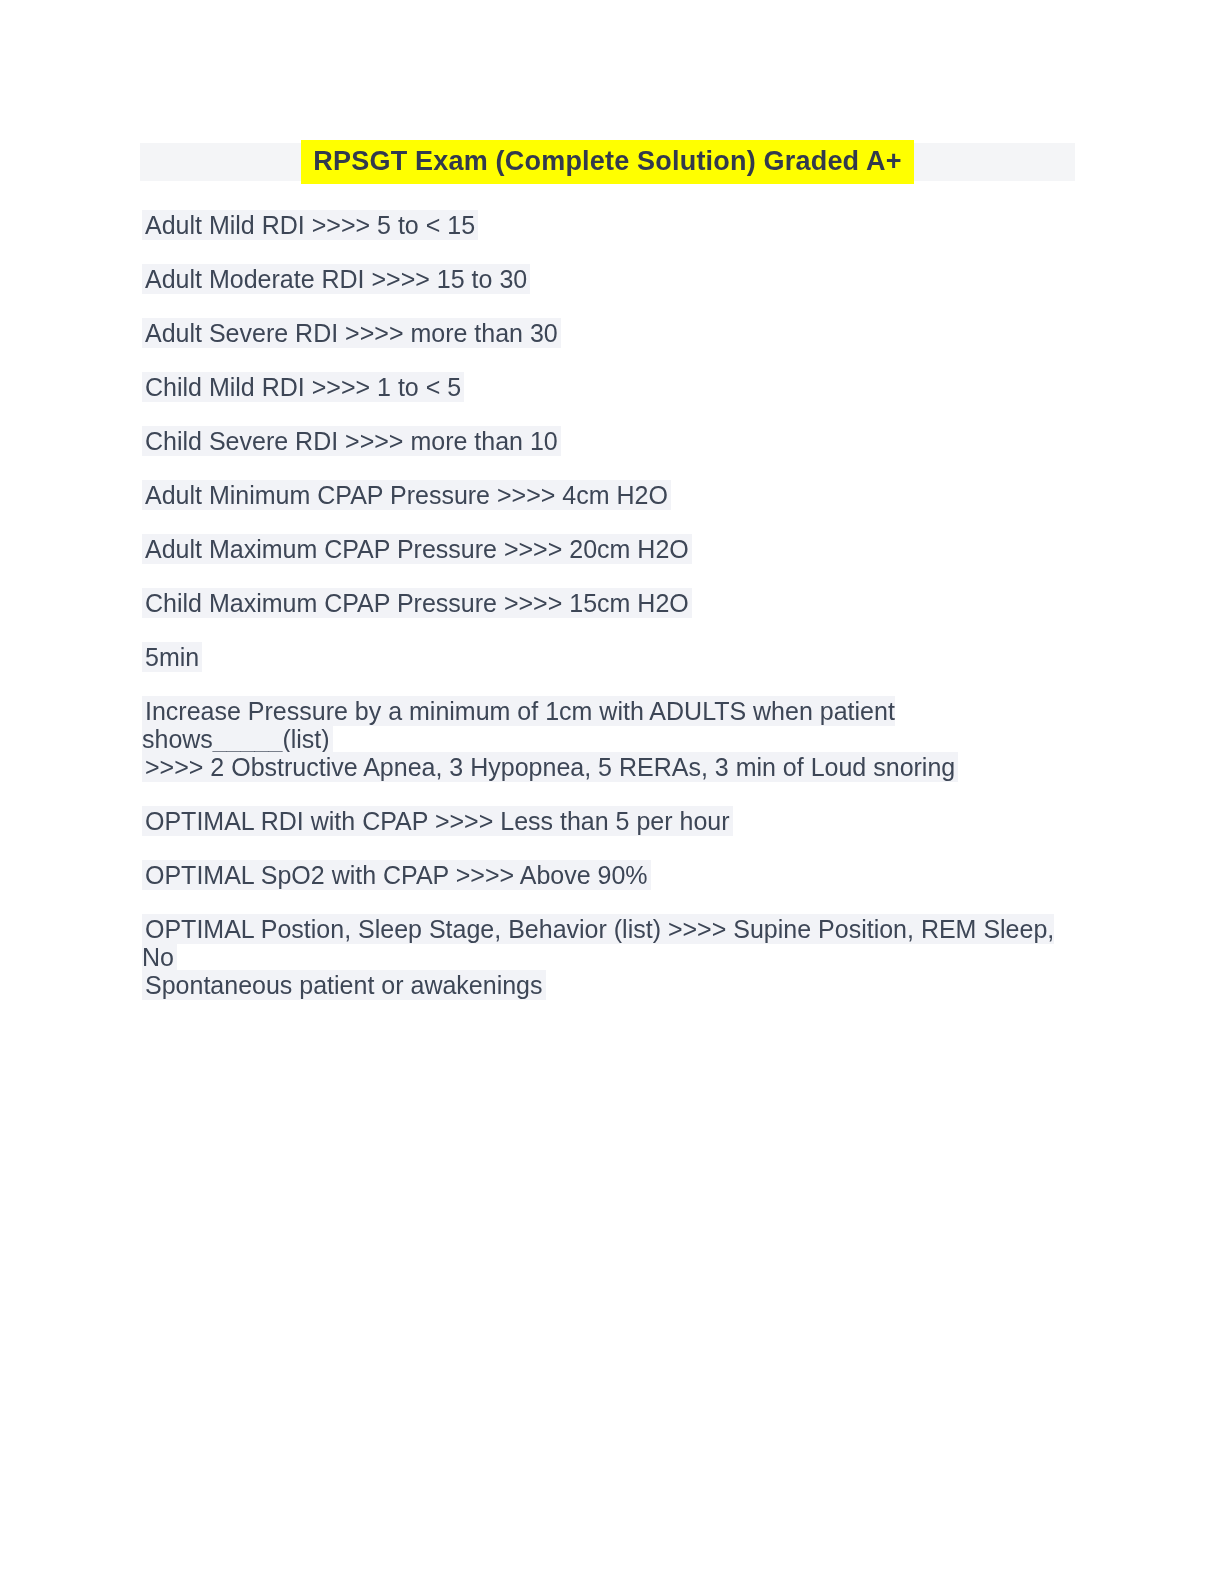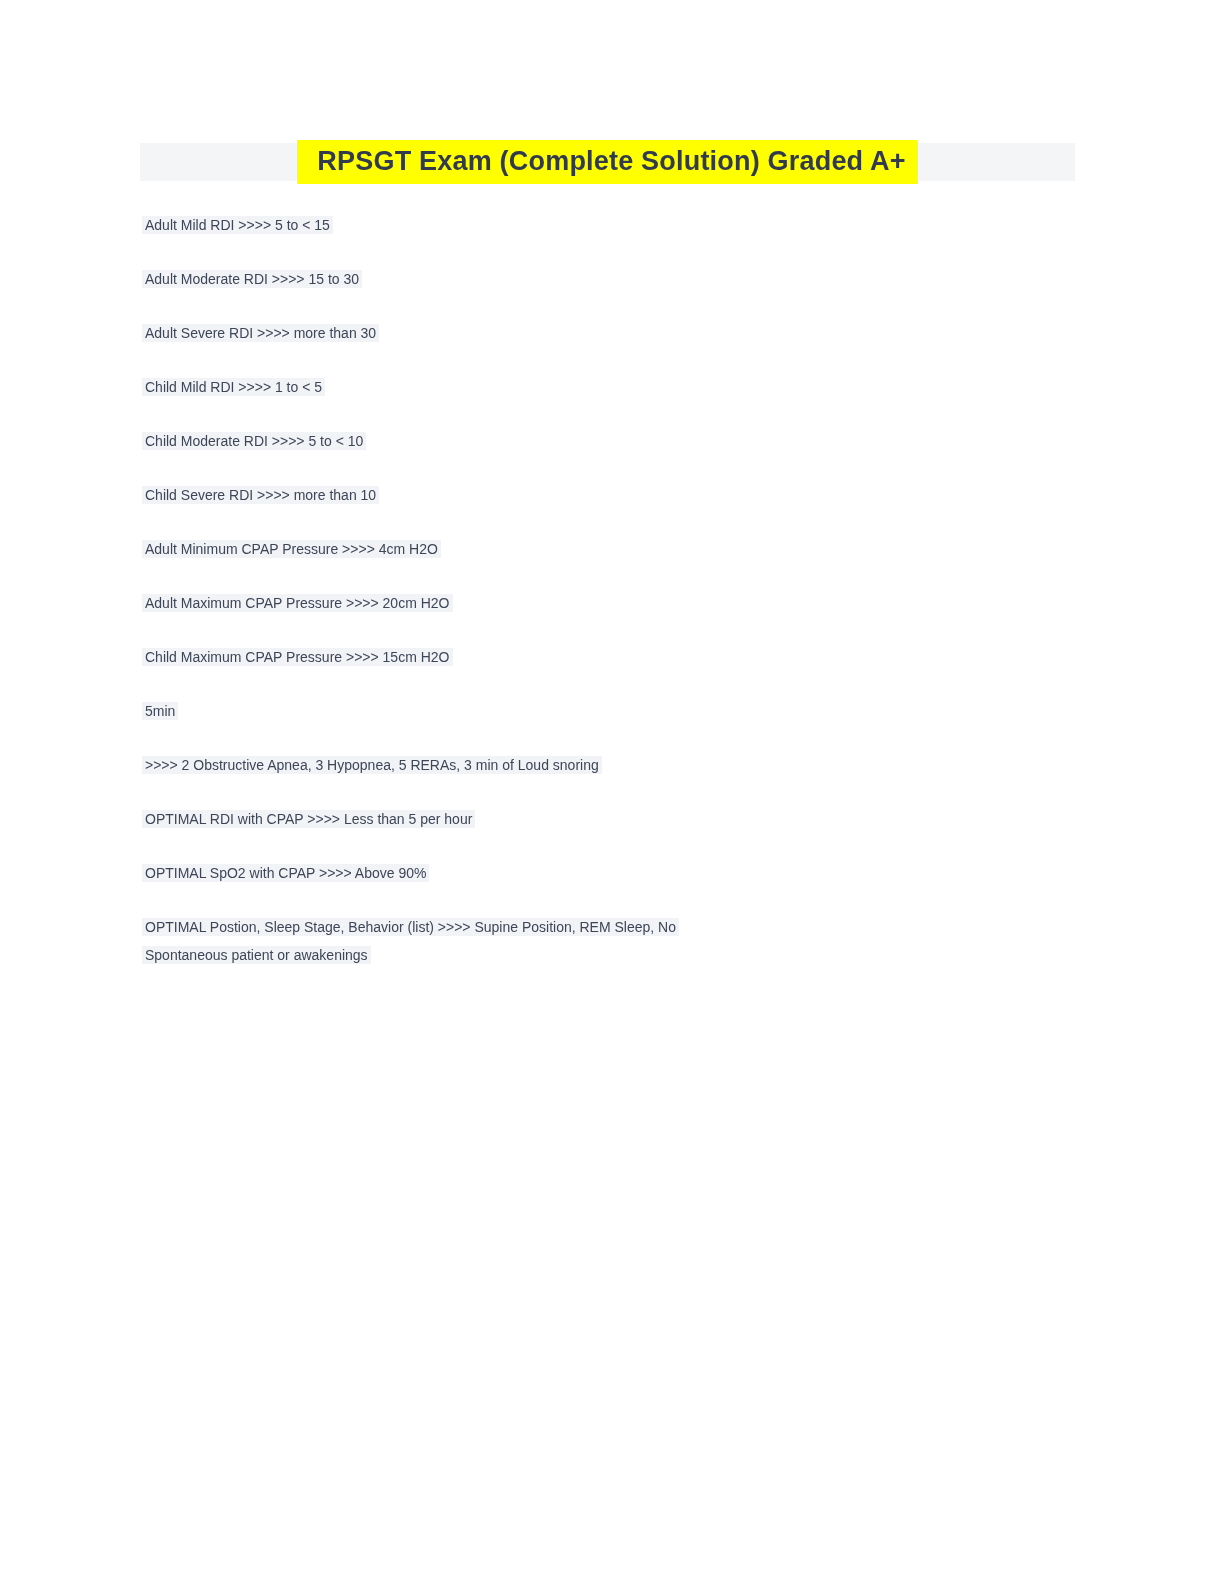--- a/index.html
+++ b/index.html
@@ -27,33 +27,33 @@
     display: flex;
     align-items: center;
     justify-content: center;
   }
   .title-hl {
     background: var(--title-highlight, #ffff00);
     color: var(--title-text, #323a4d);
     font-weight: 700;
     font-size: 27px;
     line-height: 27px;
-    padding: 8px 12px 9px 20px;
+    padding: 8px 12px 9px 12px;
     white-space: nowrap;
     letter-spacing: 0.2px;
   }
   .content {
     margin: 30px 0 0 142px;
     width: 940px;
   }
   .para {
     margin: 0 0 26px 0;
   }
   .line {
-    font-size: 14px;
+    font-size: 25px;
     line-height: 28px;
     color: var(--text-color, #3d4656);
   }
   .line .hl {
     background: var(--line-highlight, #f2f3f7);
     padding: 1px 3px;
   }
 </style>
 </head>
 <body>
@@ -69,38 +69,36 @@
       <div class="para">
         <div class="line"><span class="hl">Adult Moderate RDI &gt;&gt;&gt;&gt; 15 to 30</span></div>
       </div>
       <div class="para">
         <div class="line"><span class="hl">Adult Severe RDI &gt;&gt;&gt;&gt; more than 30</span></div>
       </div>
       <div class="para">
         <div class="line"><span class="hl">Child Mild RDI &gt;&gt;&gt;&gt; 1 to &lt; 5</span></div>
       </div>
       <div class="para">
-        <div class="line"><span class="hl">Child Moderate RDI &gt;&gt;&gt;&gt; 5 to &lt; 10</span></div>
-      </div>
-      <div class="para">
         <div class="line"><span class="hl">Child Severe RDI &gt;&gt;&gt;&gt; more than 10</span></div>
       </div>
       <div class="para">
         <div class="line"><span class="hl">Adult Minimum CPAP Pressure &gt;&gt;&gt;&gt; 4cm H2O</span></div>
       </div>
       <div class="para">
         <div class="line"><span class="hl">Adult Maximum CPAP Pressure &gt;&gt;&gt;&gt; 20cm H2O</span></div>
       </div>
       <div class="para">
         <div class="line"><span class="hl">Child Maximum CPAP Pressure &gt;&gt;&gt;&gt; 15cm H2O</span></div>
       </div>
       <div class="para">
         <div class="line"><span class="hl">5min</span></div>
       </div>
       <div class="para">
+        <div class="line"><span class="hl">Increase Pressure by a minimum of 1cm with ADULTS when patient shows_____(list)</span></div>
         <div class="line"><span class="hl">&gt;&gt;&gt;&gt; 2 Obstructive Apnea, 3 Hypopnea, 5 RERAs, 3 min of Loud snoring</span></div>
       </div>
       <div class="para">
         <div class="line"><span class="hl">OPTIMAL RDI with CPAP &gt;&gt;&gt;&gt; Less than 5 per hour</span></div>
       </div>
       <div class="para">
         <div class="line"><span class="hl">OPTIMAL SpO2 with CPAP &gt;&gt;&gt;&gt; Above 90%</span></div>
       </div>
       <div class="para">
         <div class="line"><span class="hl">OPTIMAL Postion, Sleep Stage, Behavior (list) &gt;&gt;&gt;&gt; Supine Position, REM Sleep, No</span></div>

